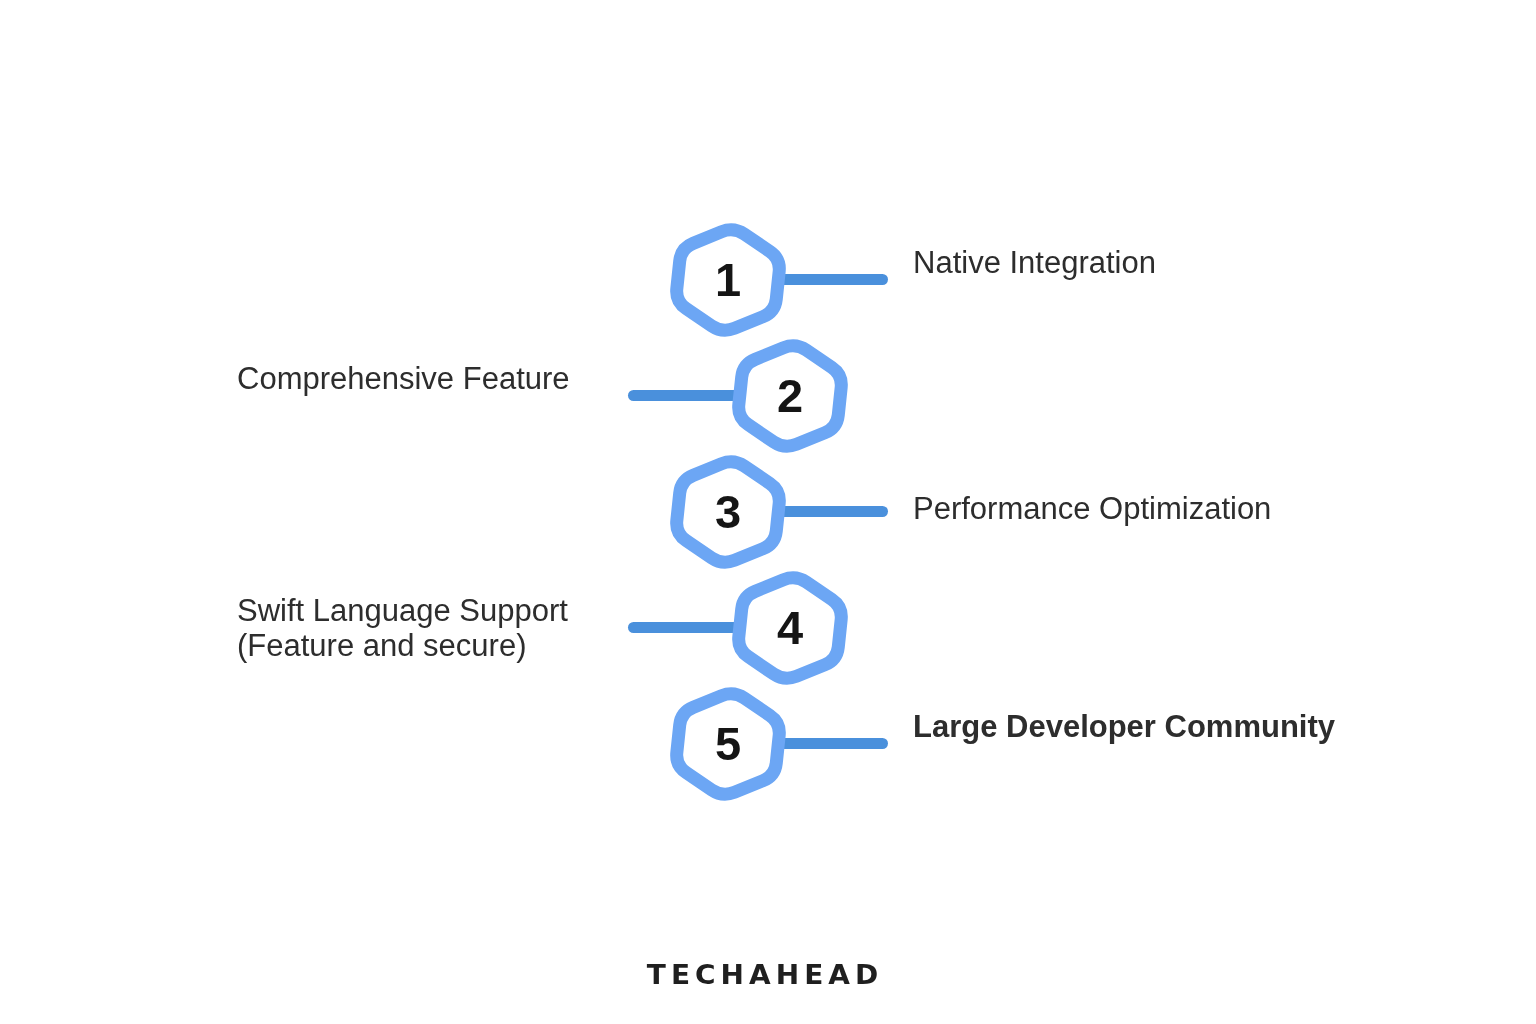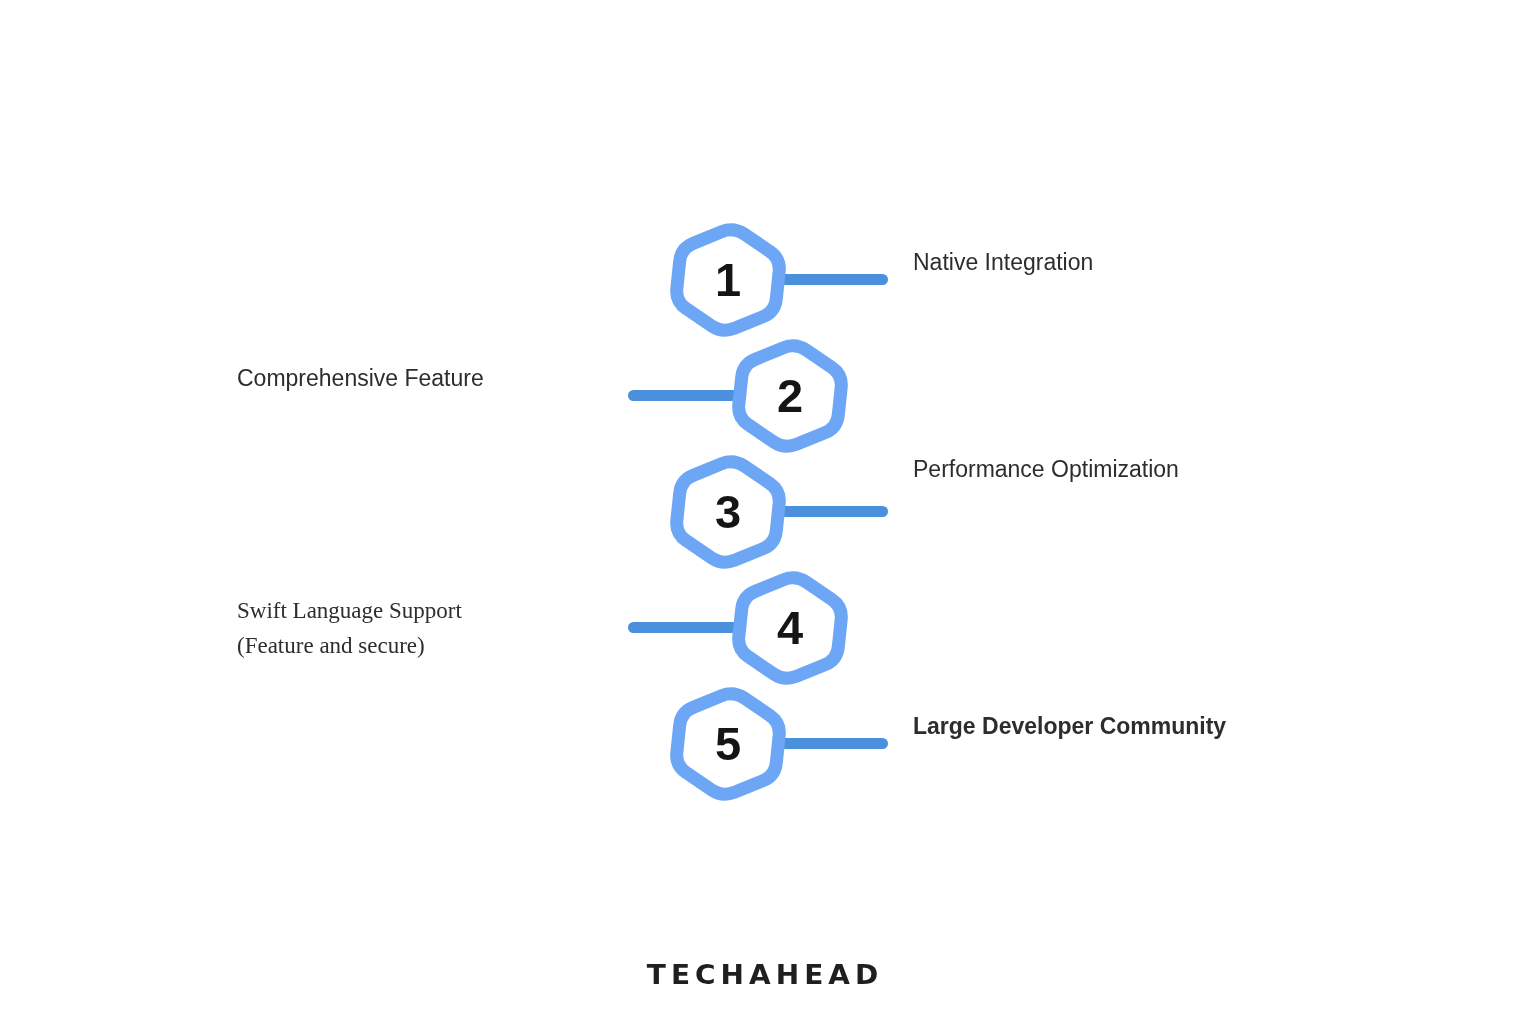--- a/index.html
+++ b/index.html
@@ -49,32 +49,32 @@
     padding-bottom: 7px;
     font-size: 47px;
     font-weight: 600;
     color: #151515;
     letter-spacing: 0;
   }
 
   
   .label {
     position: absolute;
-    font-size: 23px;
+    font-size: 31px;
     line-height: 35px;
     color: #2d2d2d;
     z-index: 3;
     white-space: nowrap;
   }
   .label-right { text-align: left; }
   .label-left  { width: 360px; }
   .label-1 { left: 913px; top: 245px; }
   .label-2 { left: 237px; top: 361px; }
-  .label-3 { left: 913px; top: 452px; }
-  .label-4 { left: 237px; top: 593px; font-family: Liberation Serif, serif; }
+  .label-3 { left: 913px; top: 491px; }
+  .label-4 { left: 237px; top: 593px; }
   .label-5 { left: 913px; top: 709px; font-weight: bold; }
 
   
   .brand {
     position: absolute;
     left: 0;
     right: 6px;
     top: 959px;
     text-align: center;
     font-family: "DejaVu Sans", sans-serif;

